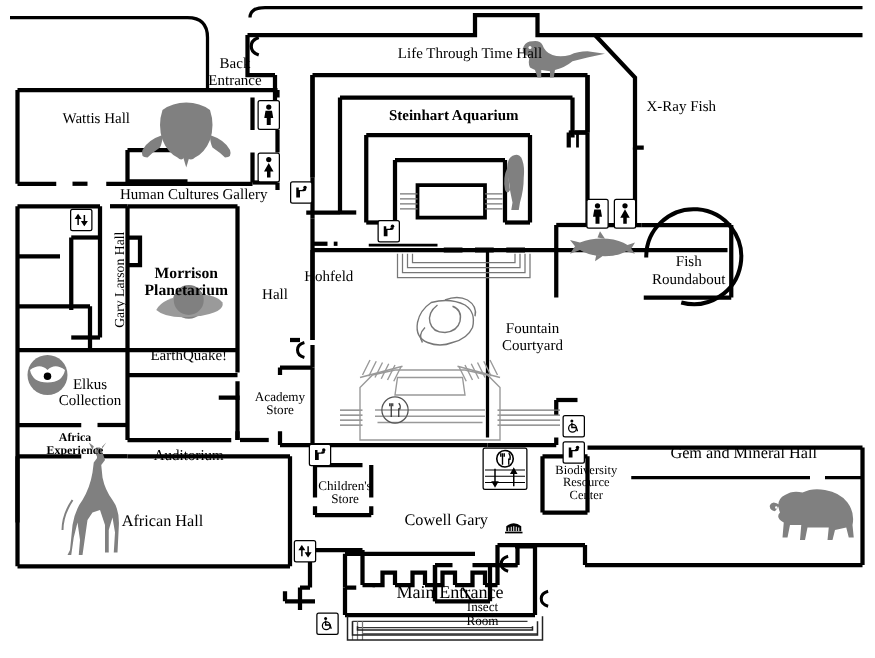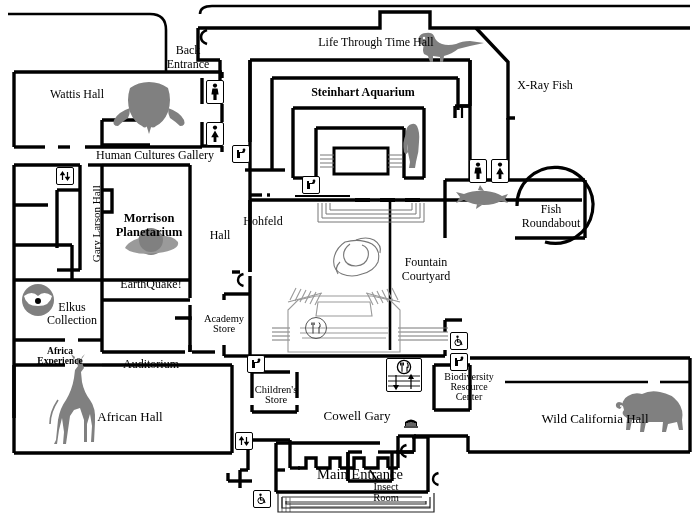--- a/index.html
+++ b/index.html
@@ -439,22 +439,22 @@
 
   <div class="map-label lbl-serif" style="left:295px; top:467px; width:130px; font-size:14.5px;">Main Entrance</div>
 
   <div class="map-label lbl-serif" style="left:430px; top:372px; width:78px; font-size:10px;">Biodiversity</div>
   <div class="map-label lbl-serif" style="left:430px; top:382px; width:78px; font-size:10px;">Resource</div>
   <div class="map-label lbl-serif" style="left:430px; top:392px; width:78px; font-size:10px;">Center</div>
 
   <div class="map-label lbl-serif" style="left:358px; top:481px; width:56px; font-size:10.5px;">Insect</div>
   <div class="map-label lbl-serif" style="left:358px; top:492px; width:56px; font-size:10.5px;">Room</div>
 
-
-  <div class="map-label lbl-serif" style="left:500px; top:412px; width:190px; font-size:13px;">Wild California Hall</div>
+  <div class="map-label lbl-serif" style="left:500px; top:355px; width:190px; font-size:13px;">Gem and Mineral Hall</div>
+
 
   <div class="icon-box" style="left:206px; top:80px; width:18px; height:24px;">
     <svg width="12" height="18" viewBox="0 0 12 18">
       <circle cx="6" cy="2.6" r="2.1" fill="#000"></circle>
       <path d="M 3.4,5.6 L 8.6,5.6 L 9.6,11.4 L 7.6,11.4 L 7.6,17 L 4.4,17 L 4.4,11.4 L 2.4,11.4 Z" fill="#000"></path>
     </svg>
   </div>
 
   <div class="icon-box" style="left:206px; top:122px; width:18px; height:24px;">
     <svg width="12" height="18" viewBox="0 0 12 18">

